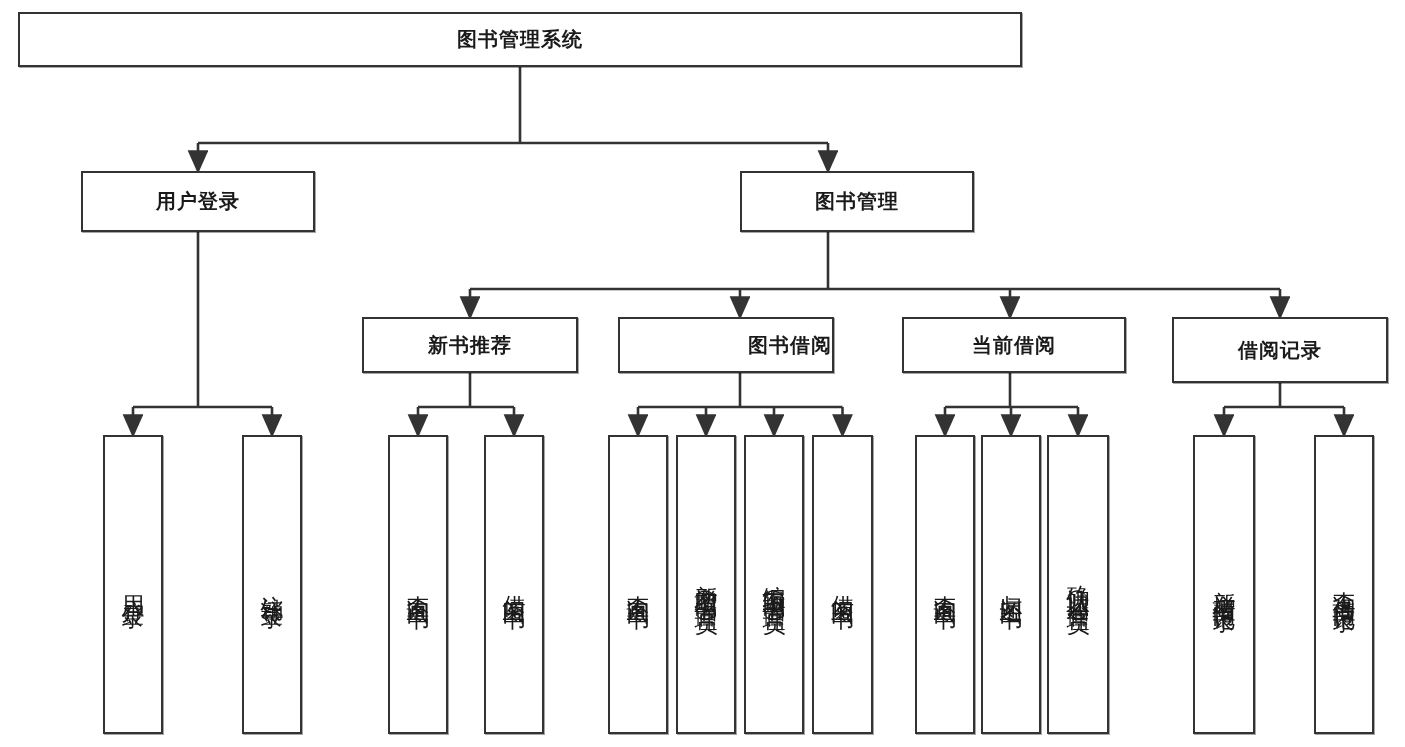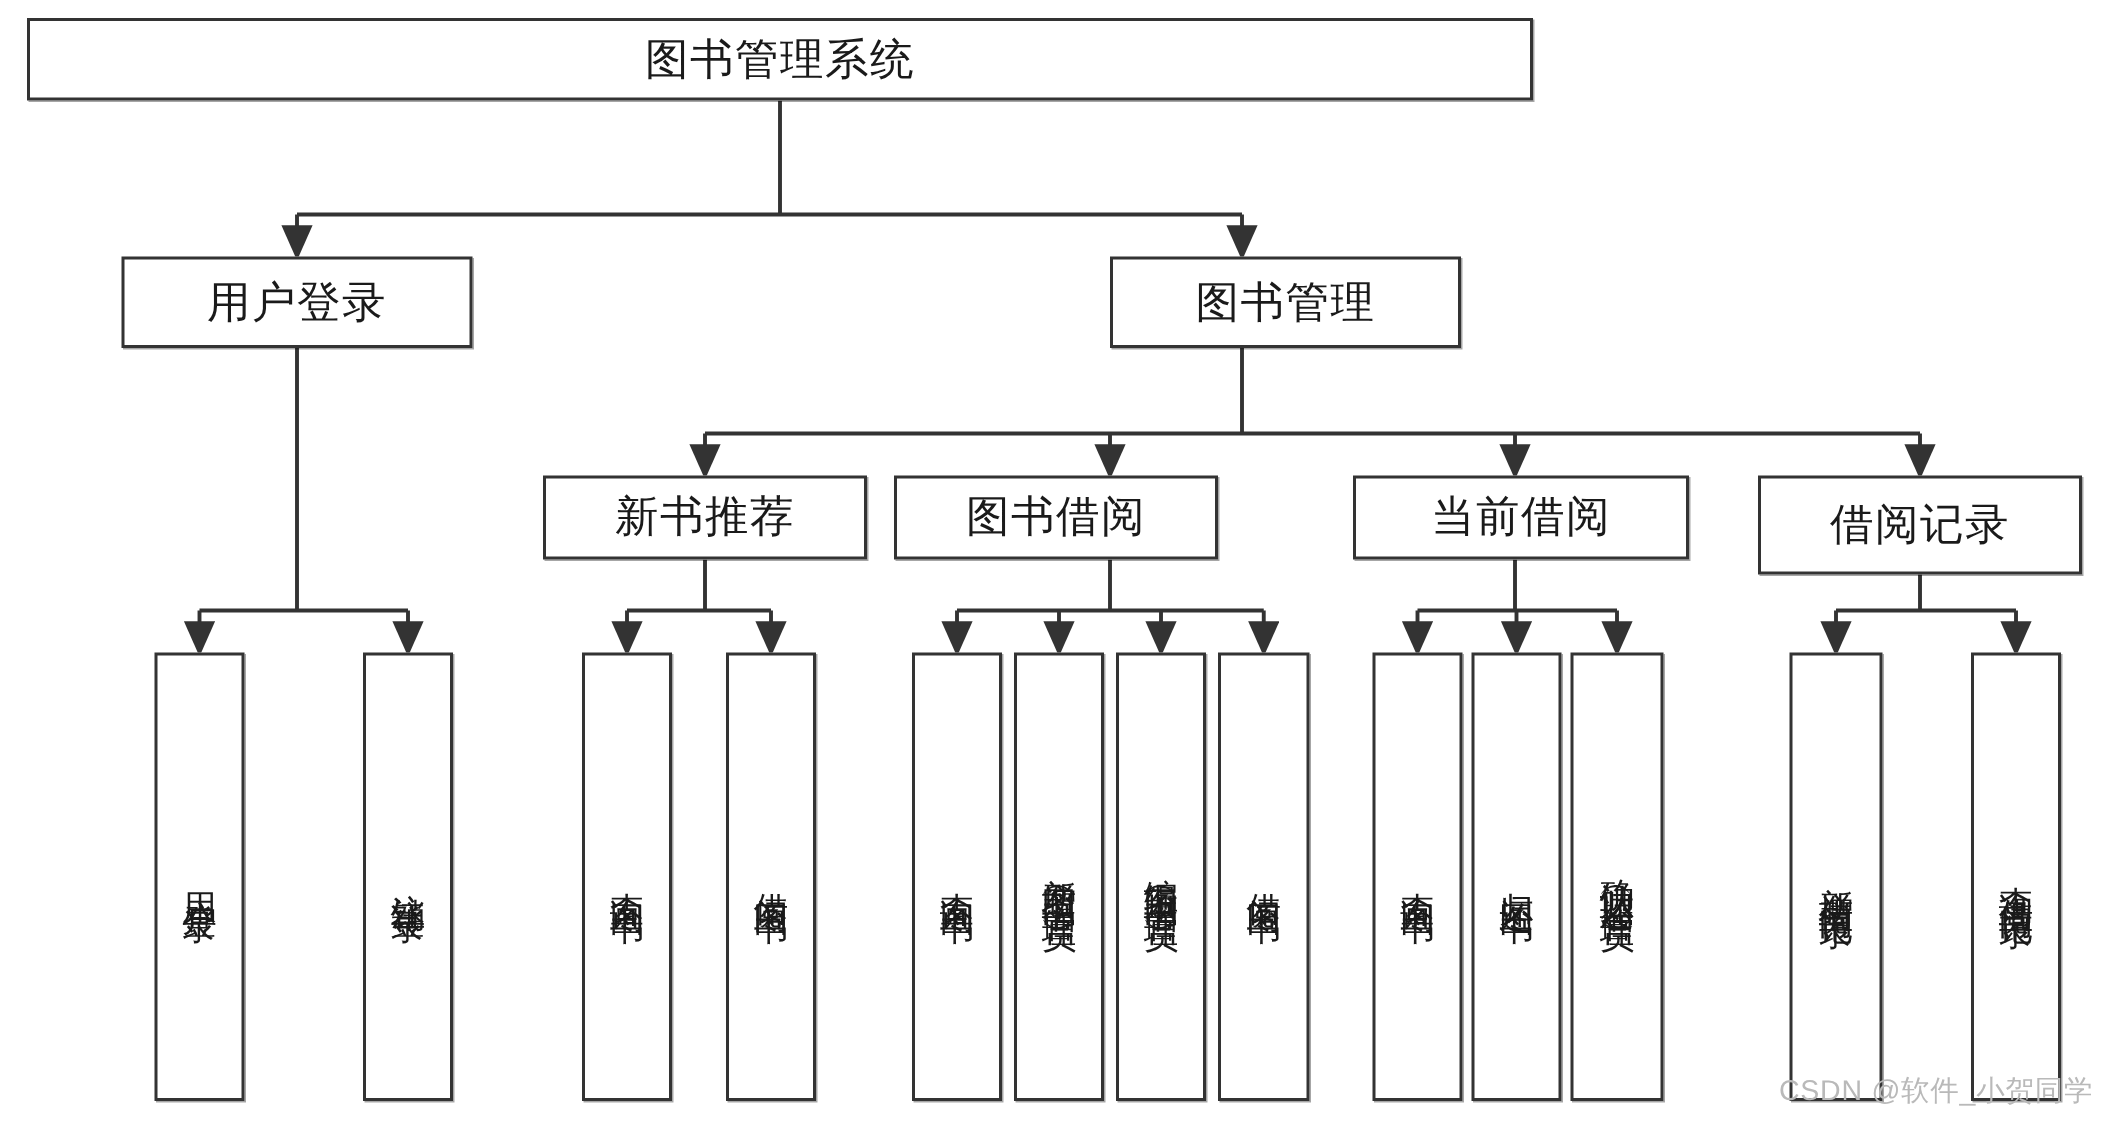--- a/index.html
+++ b/index.html
@@ -30,22 +30,23 @@
     box-sizing: border-box;
     background: #ffffff;
     border: 2px solid #333333;
     display: flex;
     align-items: center;
     justify-content: center;
     color: #1a1a1a;
     box-shadow: 1px 1px 0 rgba(0,0,0,0.35);
   }
   .node.horiz {
-    font-size: 29px;
+    font-size: 20px;
     letter-spacing: 1px;
+    font-weight: bold;
   }
   .node.vert {
     font-size: 23px;
   }
   .node.vert .vtext {
     writing-mode: vertical-rl;
     text-orientation: upright;
     letter-spacing: 4px;
     line-height: 1;
     white-space: nowrap;
@@ -113,21 +114,21 @@
       </div>
       <div class="node horiz" id="node-user-login" style="left: 81px; top: 171px; width: 234px; height: 61px;">
         <span class="htext">用户登录</span>
       </div>
       <div class="node horiz" id="node-book-manage" style="left: 711px; top: 171px; width: 234px; height: 61px; margin-left: 29px;">
         <span class="htext">图书管理</span>
       </div>
       <div class="node horiz" id="node-new-book-rec" style="left: 362px; top: 317px; width: 216px; height: 56px;">
         <span class="htext">新书推荐</span>
       </div>
-      <div class="node horiz" id="node-book-borrow" style="left: 596px; top: 317px; width: 216px; height: 56px;">
+      <div class="node horiz" id="node-book-borrow" style="left: 618px; top: 317px; width: 216px; height: 56px; justify-content: flex-end;">
         <span class="htext">图书借阅</span>
       </div>
       <div class="node horiz" id="node-current-borrow" style="left: 902px; top: 317px; width: 224px; height: 56px;">
         <span class="htext">当前借阅</span>
       </div>
       <div class="node horiz" id="node-borrow-record" style="left: 1172px; top: 317px; width: 216px; height: 66px;">
         <span class="htext">借阅记录</span>
       </div>
       <div class="node vert" id="node-leaf-user-login" style="left: 103px; top: 435px; width: 60px; height: 299px;">
         <span class="vtext">用户登录</span>
@@ -163,14 +164,13 @@
         <span class="vtext">确认归还（管理员）</span>
       </div>
       <div class="node vert" id="node-leaf-add-record" style="left: 1193px; top: 435px; width: 62px; height: 299px;">
         <span class="vtext">新增借阅记录</span>
       </div>
       <div class="node vert" id="node-leaf-query-record" style="left: 1314px; top: 435px; width: 60px; height: 299px;">
         <span class="vtext">查询借阅记录</span>
       </div>
     </div>
 
-  <div class="watermark" style="left:1186px; top:714px;">CSDN @软件_小贺同学</div>
 </div>
 
 </body></html>

